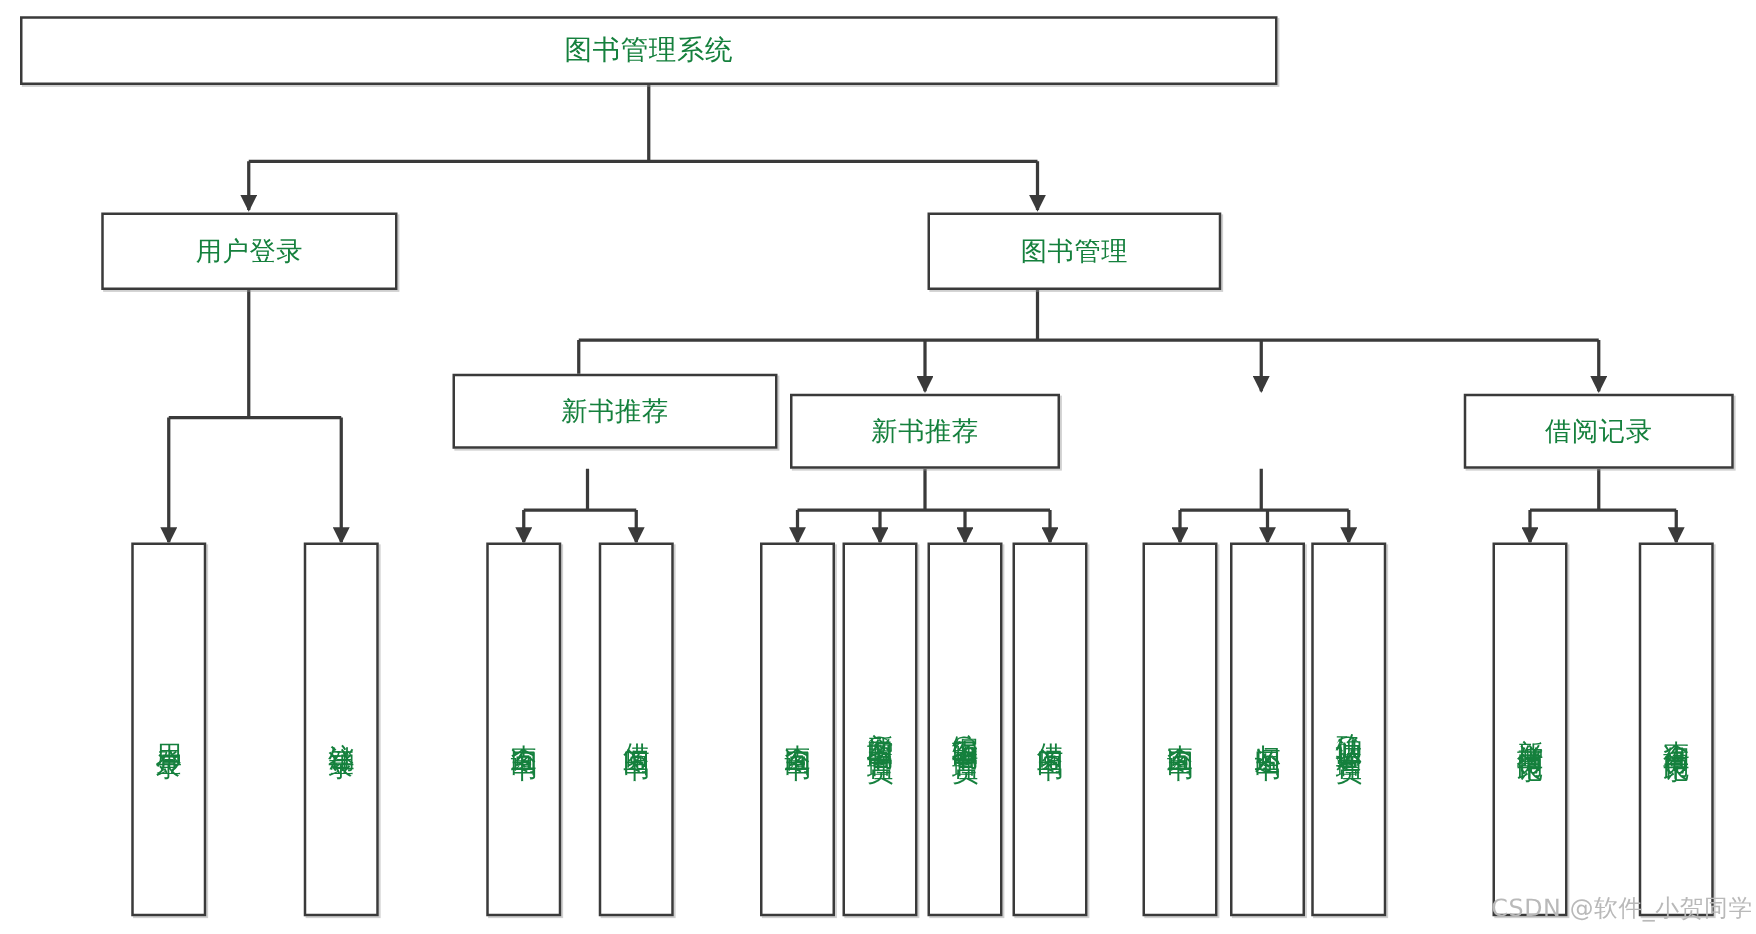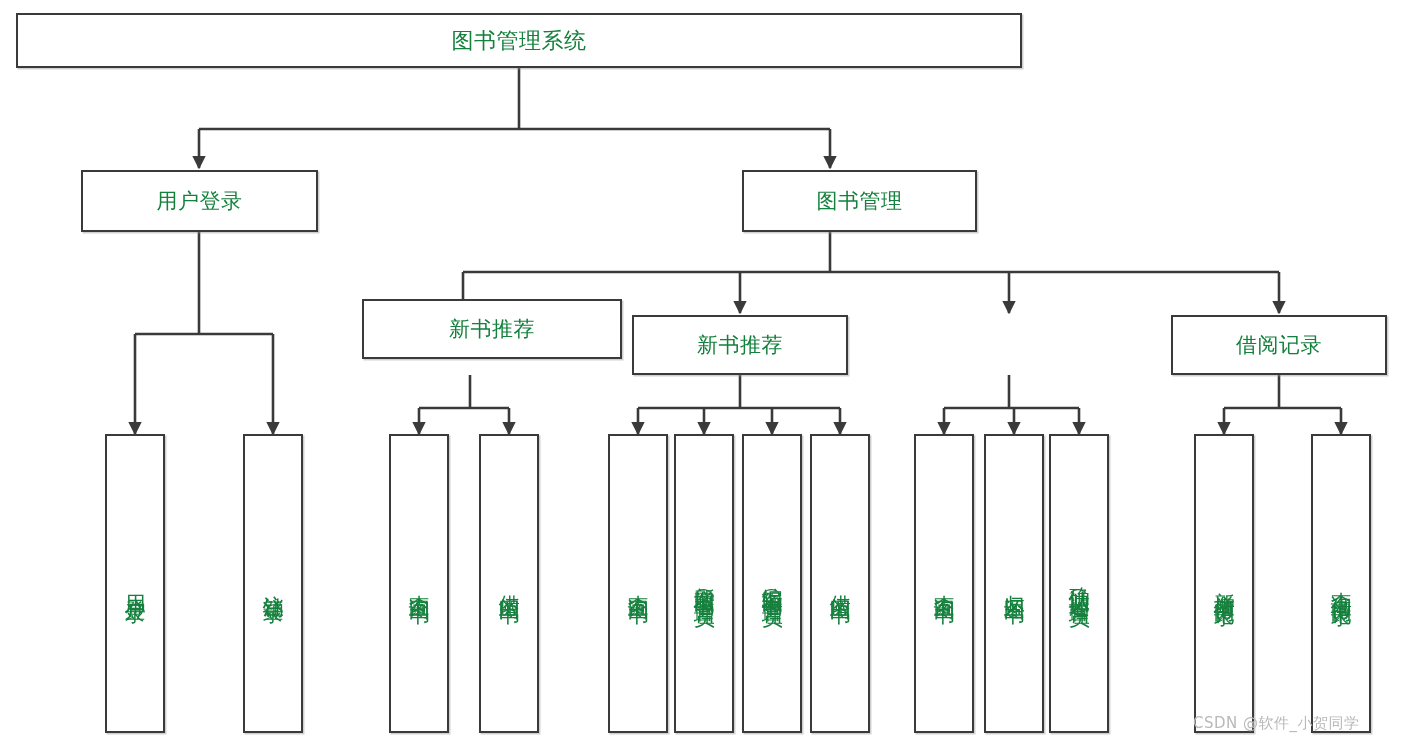--- a/index.html
+++ b/index.html
@@ -47,21 +47,21 @@
     text-orientation: upright;
     letter-spacing: 3px;
     font-size: 21px;
   }
   .node.root .node-label {
     font-size: 22px;
   }
   .watermark {
     position: absolute;
     color: #b9b9b9;
-    font-size: 15px;
+    font-size: 19px;
     letter-spacing: 0.5px;
     white-space: nowrap;
     pointer-events: none;
   }
 </style>
 </head>
 <body>
 
 <div id="diagram-root">
 

